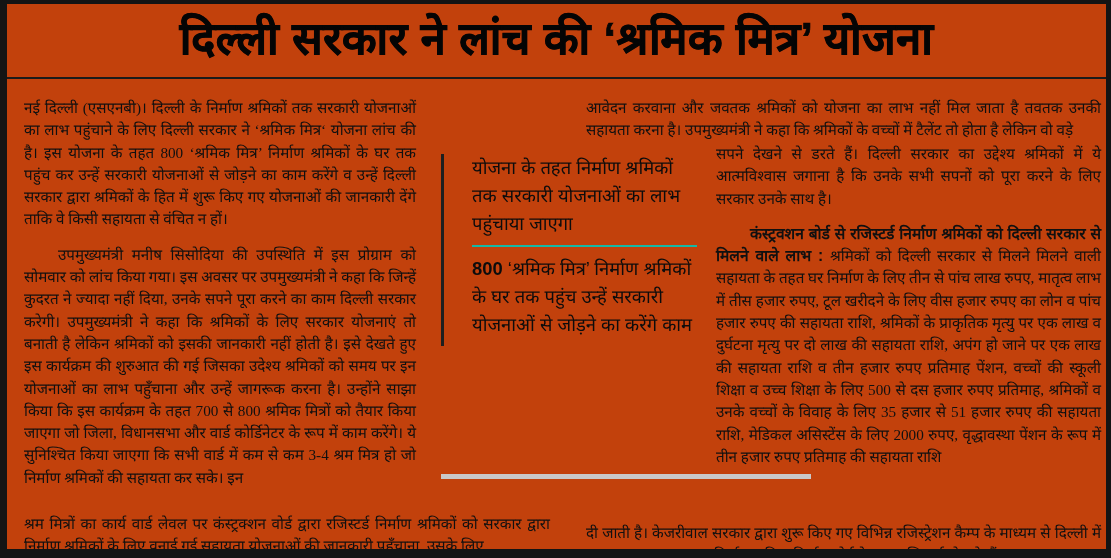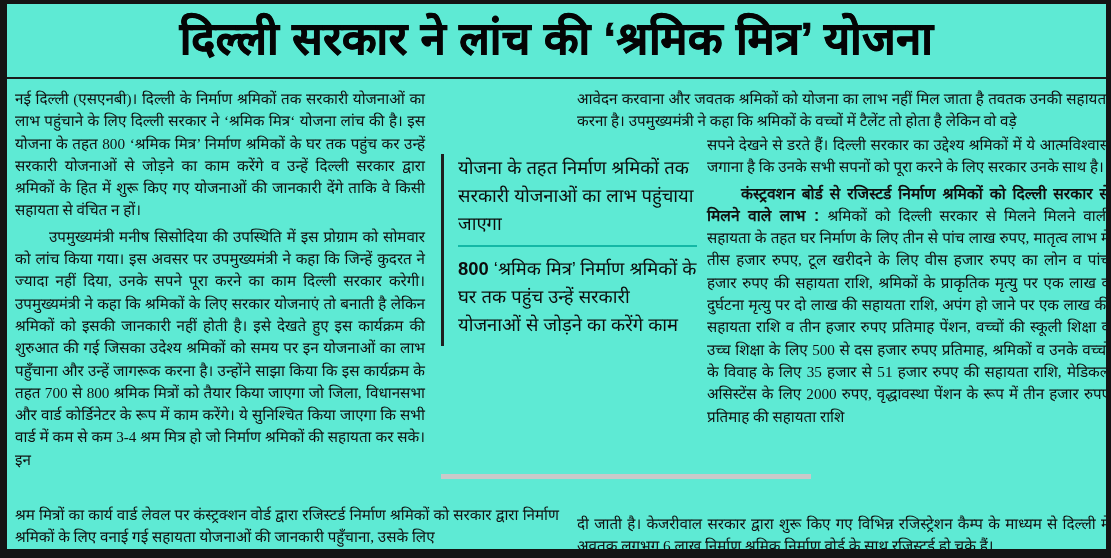--- a/index.html
+++ b/index.html
@@ -7,21 +7,21 @@
     padding: 0;
     background: #ffffff;
   }
   body {
     font-family: "Liberation Serif", "DejaVu Serif", serif;
   }
   #clipping {
     position: relative;
     width: 1111px;
     height: 558px;
-    background: #5eead4;
+    background: #c2410c;
     box-sizing: border-box;
     border-left: 7px solid #141414;
     border-right: 5px solid #141414;
     border-top: 4px solid #141414;
     border-bottom: 9px solid #141414;
     overflow: hidden;
   }
   .inner {
     position: relative;
     width: 100%;
@@ -58,21 +58,21 @@
   
   .body-text {
     font-family: "Liberation Serif", "DejaVu Serif", serif;
     font-size: 15.2px;
     line-height: 22.3px;
     color: #101010;
     text-align: justify;
     text-justify: inter-word;
   }
   .body-text p {
-    margin: 4px;
+    margin: 13px;
     text-indent: 34px;
   }
   .body-text p.noindent {
     text-indent: 0;
   }
 
   
   #left-col {
     position: absolute;
     left: 4px;
@@ -88,21 +88,21 @@
     width: 552px;
   }
 
   
   #mid-col {
     position: absolute;
     left: 434px;
     top: 150px;
     width: 256px;
     border-left: 3px solid #1f1f1f;
-    padding-left: 14px;
+    padding-left: 28px;
     box-sizing: border-box;
   }
   .quote {
     font-family: "Liberation Sans", "DejaVu Sans", sans-serif;
     font-size: 18.4px;
     line-height: 28px;
     color: #0c0c0c;
     padding-bottom: 7px;
   }
   .quote + .quote {

